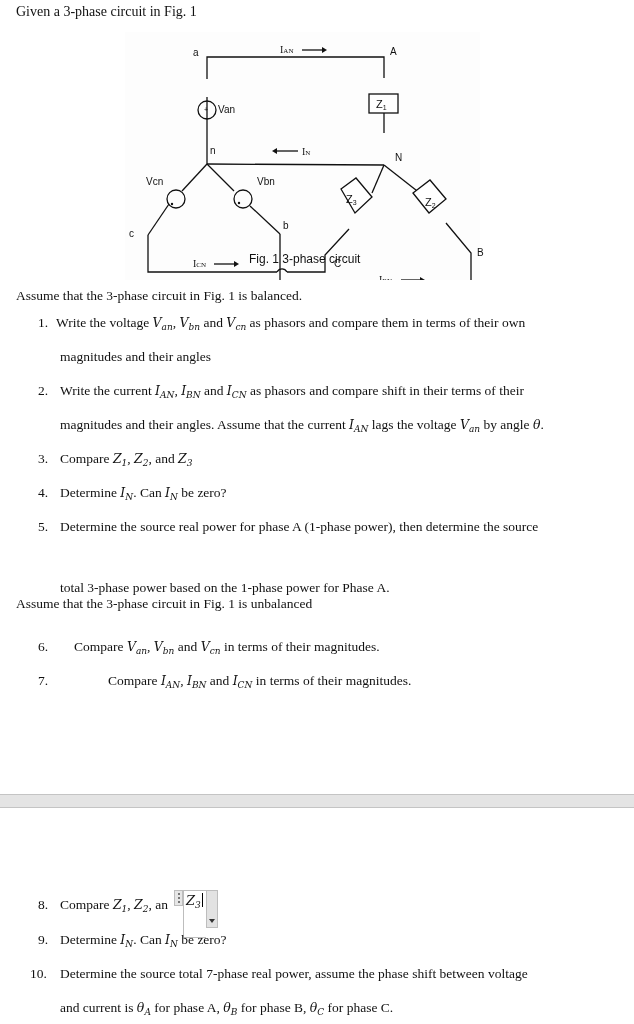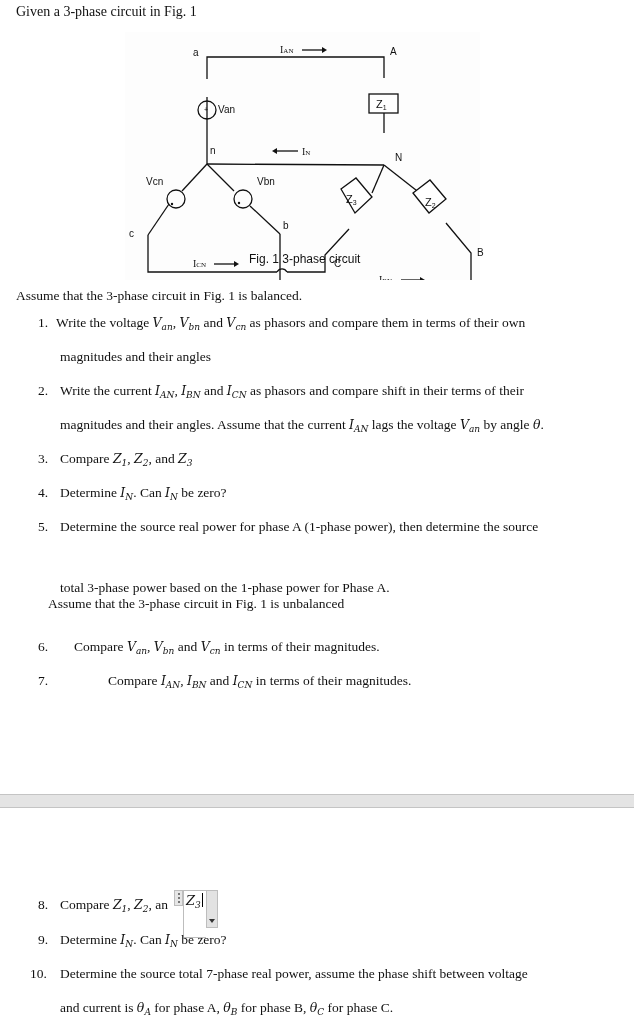--- a/index.html
+++ b/index.html
@@ -130,21 +130,21 @@
   <div class="num" style="left:38px; top:485px;">4.</div>
   <div class="para" style="left:60px; top:485px;"><span>Determine </span><span class="m"><span>I</span><sub>N</sub></span><span>. Can </span><span class="m"><span>I</span><sub>N</sub></span><span> be zero?</span></div>
 </div>
 
 <div>
   <div class="num" style="left:38px; top:519px;">5.</div>
   <div class="para" style="left:60px; top:519px;">Determine the source real power for phase A (1-phase power), then determine the source</div>
   <div class="para" style="left:60px; top:553px;margin-top:27px;">total 3-phase power based on the 1-phase power for Phase A.</div>
 </div>
 
-<div class="para" style="left:16px; top:596px;margin-left:32px;">Assume that the 3-phase circuit in Fig. 1 is unbalanced</div>
+<div class="para" style="left:16px; top:596px;">Assume that the 3-phase circuit in Fig. 1 is unbalanced</div>
 
 <div>
   <div class="num" style="left:38px; top:639px;">6.</div>
   <div class="para" style="left:74px; top:639px;"><span>Compare </span><span class="m"><span>V</span><sub>an</sub></span><span>, </span><span class="m"><span>V</span><sub>bn</sub></span><span> and </span><span class="m"><span>V</span><sub>cn</sub></span><span> in terms of their magnitudes.</span></div>
 </div>
 
 <div>
   <div class="num" style="left:38px; top:673px;">7.</div>
   <div class="para" style="left:60px; top:673px;margin-left:48px;"><span>Compare </span><span class="m"><span>I</span><sub>AN</sub></span><span>, </span><span class="m"><span>I</span><sub>BN</sub></span><span> and </span><span class="m"><span>I</span><sub>CN</sub></span><span> in terms of their magnitudes.</span></div>
 </div>

